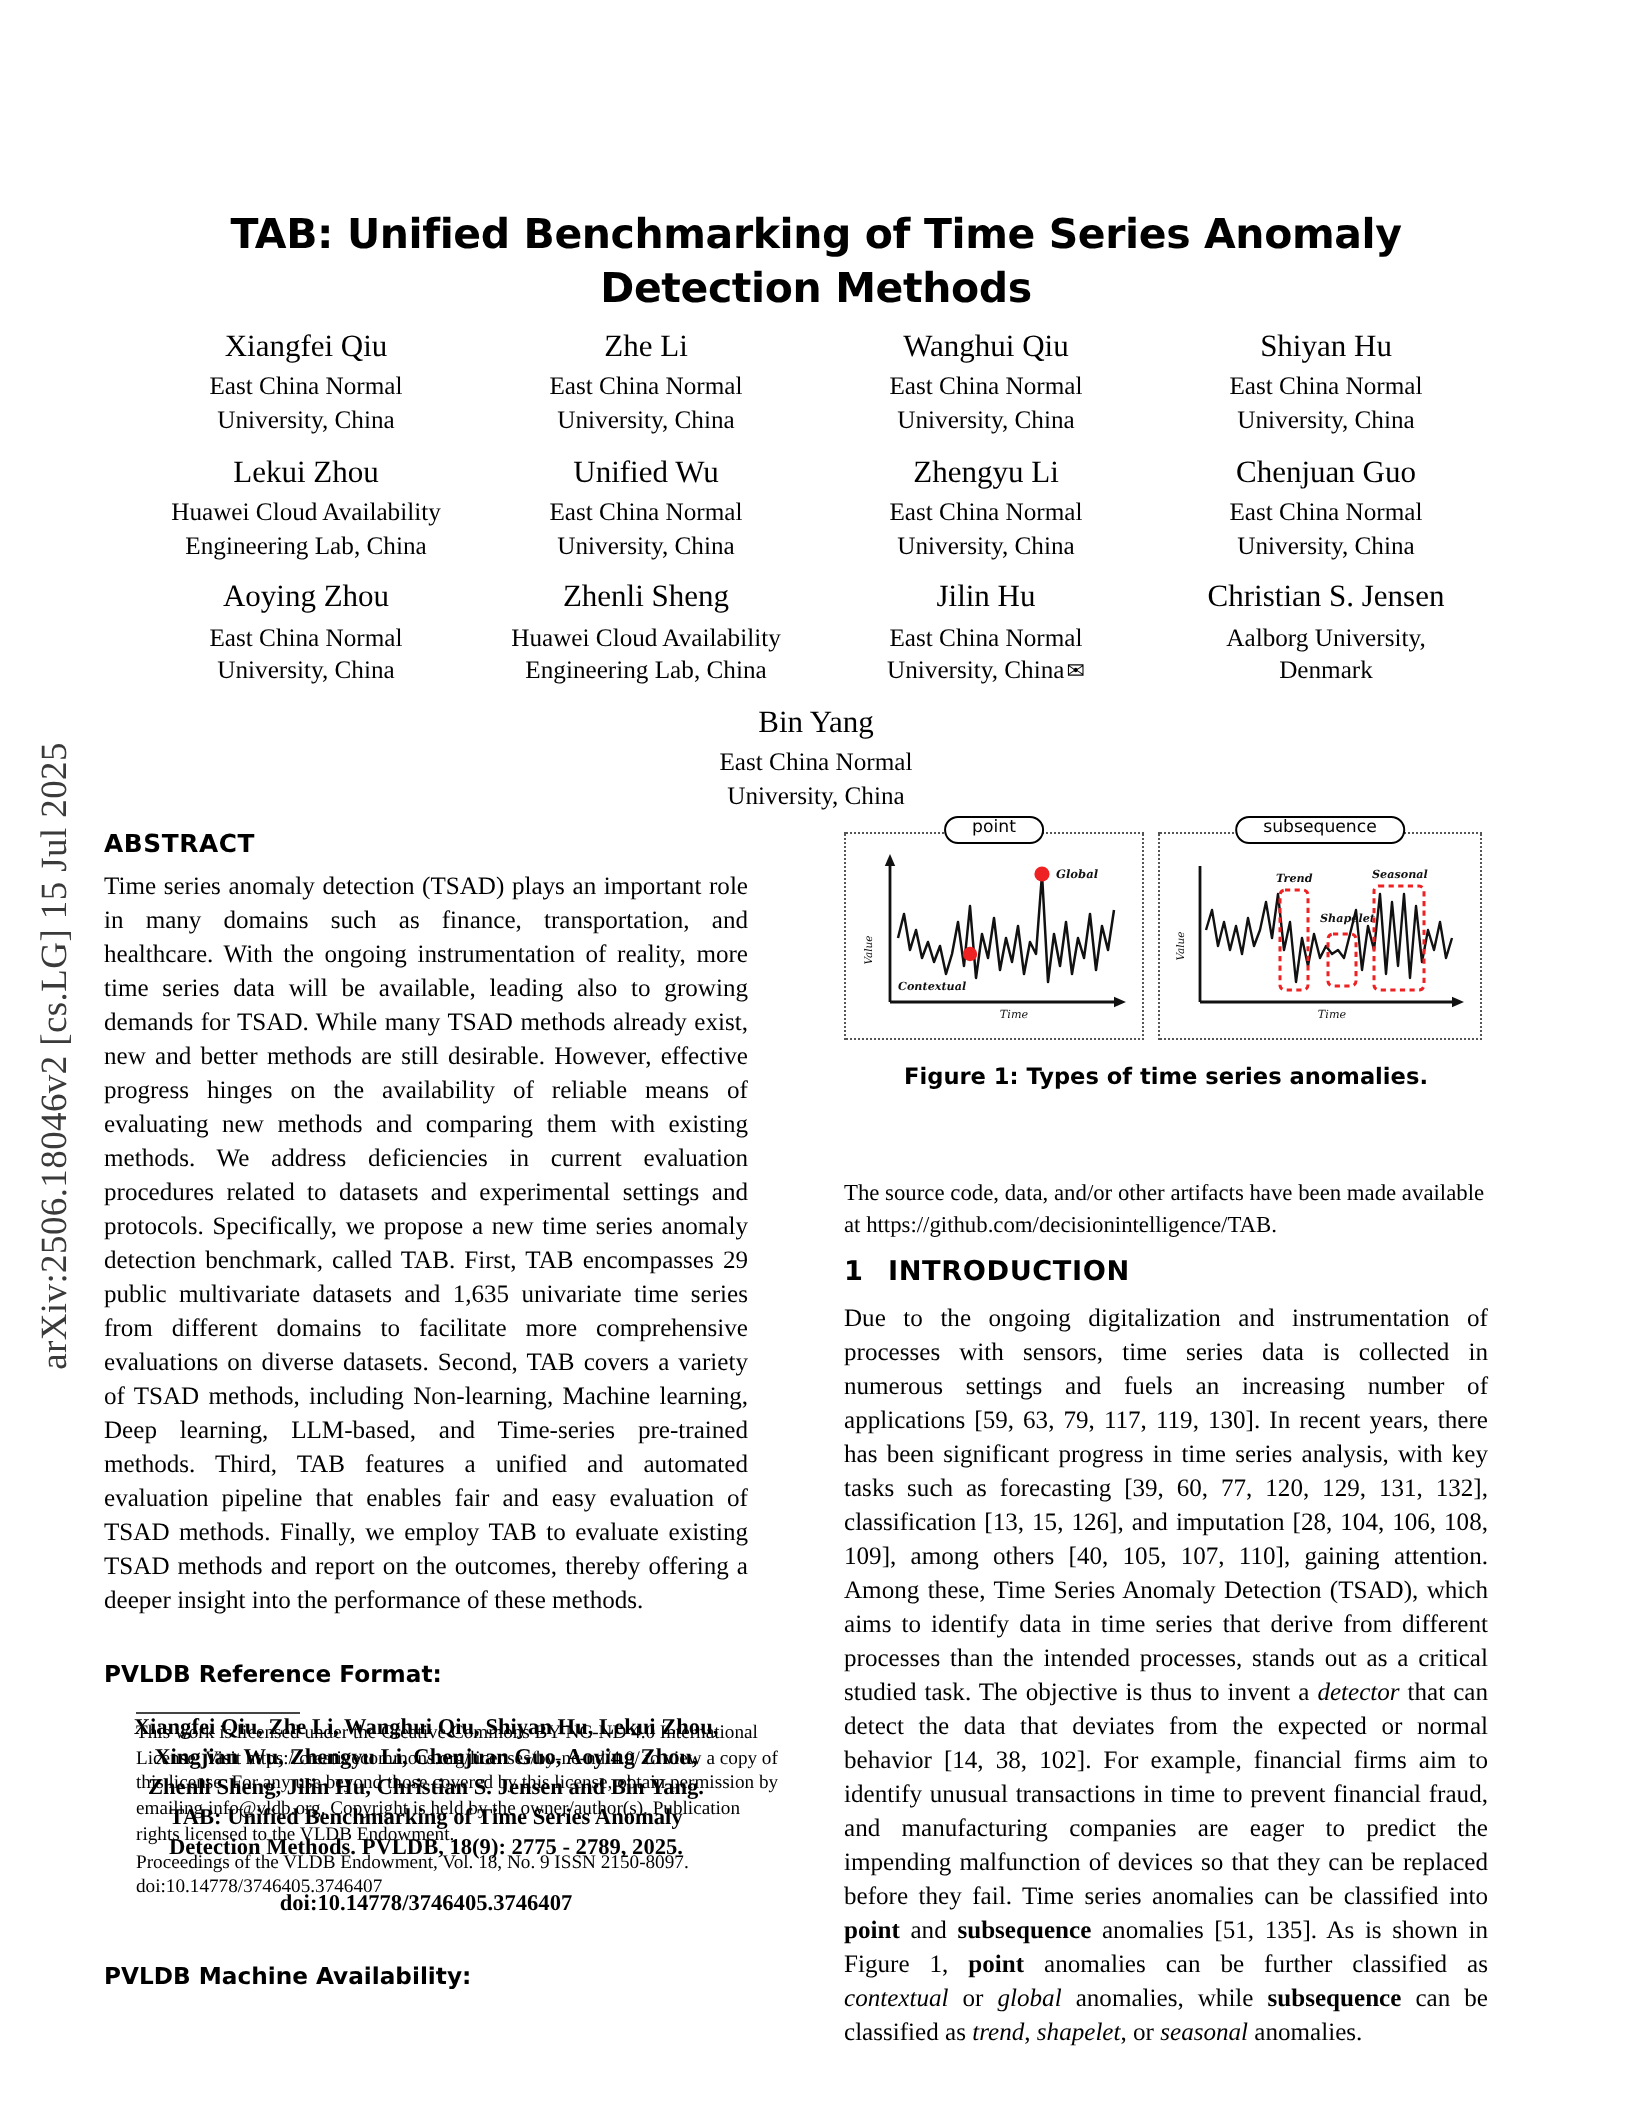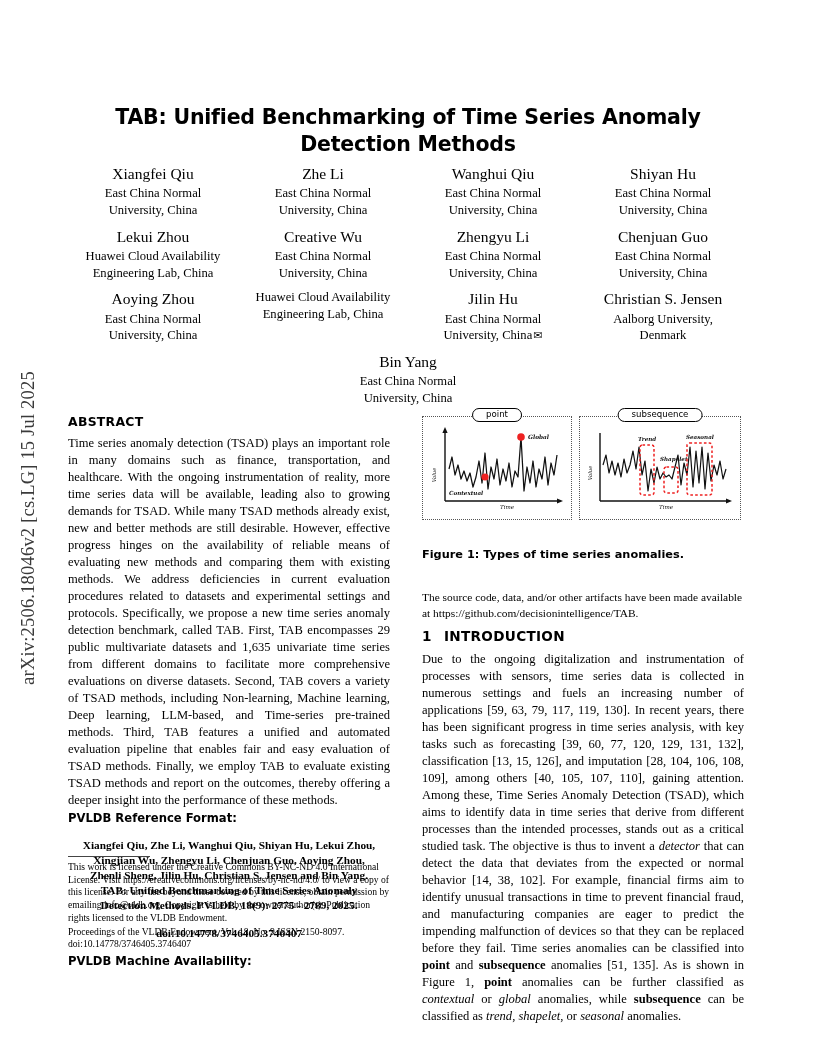--- a/index.html
+++ b/index.html
@@ -96,21 +96,21 @@
     font-size: 11px;
     vertical-align: 0.5px;
     margin-left: 1px;
   }
 
   
   .col {
     position: absolute;
     width: 322px;
   }
-  #col-left { left: 68px; top: 414px; }
+  #col-left { left: 52px; top: 414px; }
 
   h2.section-head {
     font-family: "DejaVu Sans", sans-serif;
     font-weight: bold;
     font-size: 12.4px;
     letter-spacing: 0.3px;
     margin: 0 0 6px 0;
   }
   h2.numbered-head {
     font-family: "DejaVu Sans", sans-serif;
@@ -127,21 +127,21 @@
     font-size: 12.55px;
     line-height: 1.355;
     text-align: justify;
     hyphens: none;
   }
 
   .ref-head {
     font-family: "DejaVu Sans", sans-serif;
     font-weight: bold;
     font-size: 11.6px;
-    margin: 2px 0 2px 0;
+    margin: 21px 0 2px 0;
   }
   p.ref-body {
     margin: 13px;
     font-size: 11.3px;
     line-height: 1.335;
     text-align: center;
     font-weight: bold;
   }
 
   
@@ -194,21 +194,22 @@
     border-radius: 7px;
     padding: 1px 13px 2px 13px;
     font-family: "DejaVu Sans", sans-serif;
     font-size: 8.6px;
     line-height: 1.1;
     white-space: nowrap;
     z-index: 4;
   }
   .panel svg { display: block; }
   .fig-caption {
-    margin-top: 28px;
+    margin-top: 12px;
+    text-align: center;
     font-family: "DejaVu Sans", sans-serif;
     font-weight: bold;
     font-size: 11.3px;
   }
 
   #artifact-note {
     position: absolute;
     left: 422px;
     top: 590px;
     width: 322px;
@@ -268,21 +269,21 @@
       </div>
     </div>
 
     <div class="author-row">
       <div class="author-cell">
         <div class="author-name">Lekui Zhou</div>
         <div class="author-aff">Huawei Cloud Availability</div>
         <div class="author-aff">Engineering Lab, China</div>
       </div>
       <div class="author-cell">
-        <div class="author-name">Creative Wu</div>
+        <div class="author-name">Unified Wu</div>
         <div class="author-aff">East China Normal</div>
         <div class="author-aff">University, China</div>
       </div>
       <div class="author-cell">
         <div class="author-name">Zhengyu Li</div>
         <div class="author-aff">East China Normal</div>
         <div class="author-aff">University, China</div>
       </div>
       <div class="author-cell">
         <div class="author-name">Chenjuan Guo</div>
@@ -291,20 +292,21 @@
       </div>
     </div>
 
     <div class="author-row">
       <div class="author-cell">
         <div class="author-name">Aoying Zhou</div>
         <div class="author-aff">East China Normal</div>
         <div class="author-aff">University, China</div>
       </div>
       <div class="author-cell">
+        <div class="author-name">Zhenli Sheng</div>
         <div class="author-aff">Huawei Cloud Availability</div>
         <div class="author-aff">Engineering Lab, China</div>
       </div>
       <div class="author-cell">
         <div class="author-name">Jilin Hu</div>
         <div class="author-aff">East China Normal</div>
         <div class="author-aff"><span>University, China</span><span class="envelope">✉</span></div>
       </div>
       <div class="author-cell">
         <div class="author-name">Christian S. Jensen</div>

